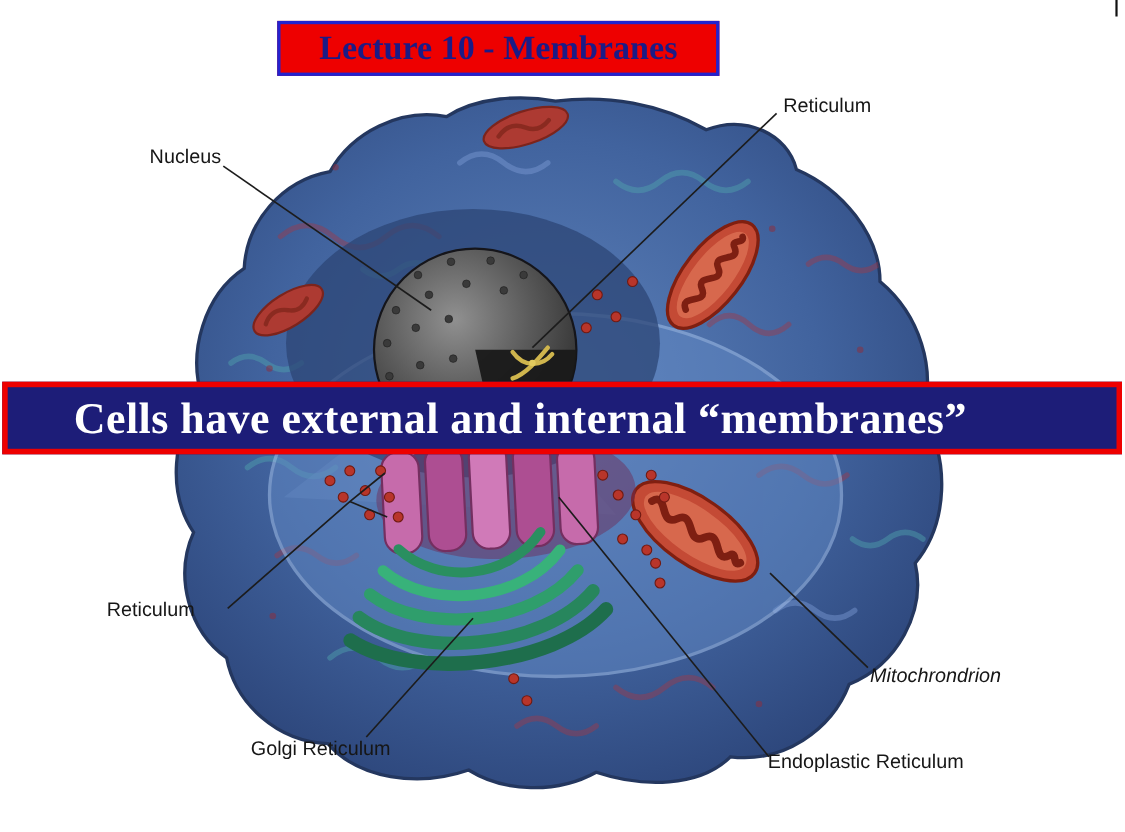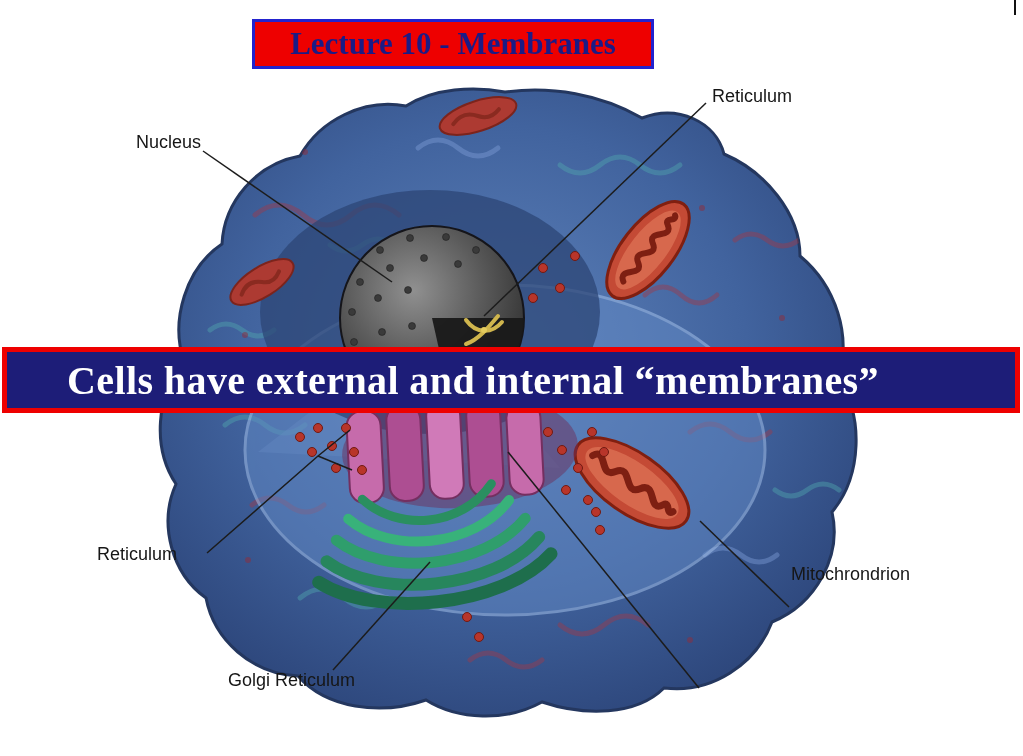--- a/index.html
+++ b/index.html
@@ -52,21 +52,21 @@
   .diagram-label {
     position: absolute;
     color: var(--label_text, #161616);
     font-size: 18px;
     white-space: nowrap;
     z-index: 2;
   }
   .lbl-nucleus      { left: 136px; top: 132px; }
   .lbl-chromosome   { left: 712px; top:  86px; }
   .lbl-ribosomes    { left:  97px; top: 544px; }
-  .lbl-mitochondrion{ left: 791px; top: 564px; }
+  .lbl-mitochondrion{ left: 791px; top: 604px; font-style: italic; }
   .lbl-golgi        { left: 228px; top: 670px; }
   .lbl-er           { left: 698px; top: 682px; }
   .edge-artifact {
     position: absolute; left: 1014px; top: 0; width: 2px; height: 15px;
     background: #111; z-index: 5;
   }
   .cell-body {
     fill: url(#cellGrad);
     stroke: var(--cell_edge, #24375f);
     stroke-width: 3;
@@ -244,15 +244,16 @@
 
   <div class="banner">
     <span>Cells have external and internal “membranes”</span>
   </div>
 
   <div class="diagram-label lbl-nucleus">Nucleus</div>
   <div class="diagram-label lbl-chromosome">Reticulum</div>
   <div class="diagram-label lbl-ribosomes">Reticulum</div>
   <div class="diagram-label lbl-mitochondrion">Mitochrondrion</div>
   <div class="diagram-label lbl-golgi">Golgi Reticulum</div>
+  <div class="diagram-label lbl-er">Endoplastic Reticulum</div>
 
   <div class="edge-artifact"></div>
 </div>
 
 </body></html>

